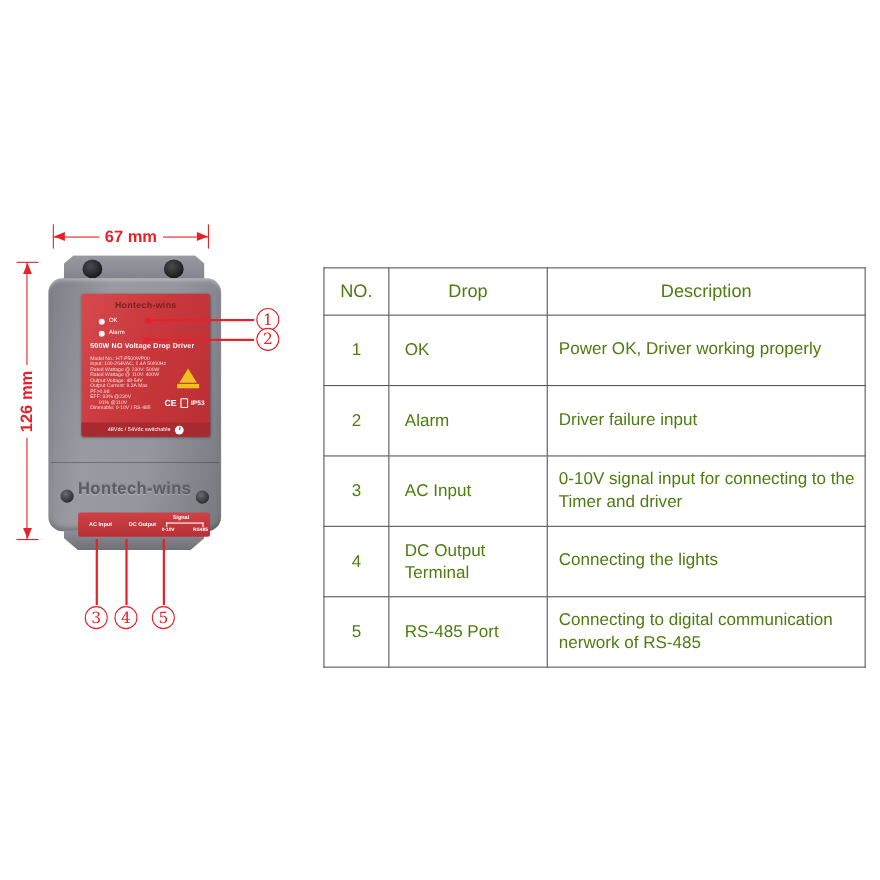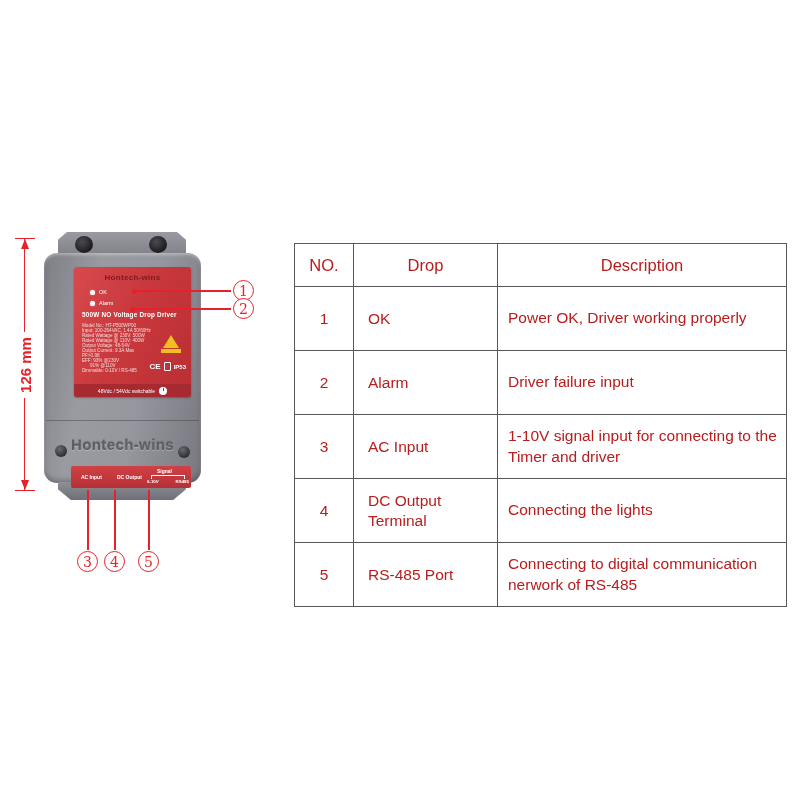--- a/index.html
+++ b/index.html
@@ -69,36 +69,44 @@
   
   .callout-line-h{position:absolute;height:0;border-top:2px solid #e62129;}
   .callout-line-v{position:absolute;width:0;border-left:2px solid #e62129;}
   .callout-dot{position:absolute;width:5px;height:5px;background:#e62129;}
   .callout-circle{position:absolute;width:21px;height:21px;border:1.4px solid #e62129;border-radius:50%;
                   color:#e62129;font-family:"DejaVu Serif",serif;font-size:14px;line-height:21px;text-align:center;
                   background:#fff;box-sizing:border-box;}
 
   
   .legend{position:absolute;left:294px;top:243px;border-collapse:collapse;table-layout:fixed;
-          color:#b91c1c;}
+          color:#4d7c0f;}
   .legend th,.legend td{border:1.2px solid #58585a;font-weight:400;}
   .legend th{height:40px;font-size:16.5px;text-align:center;}
   .legend td{height:55px;font-size:15.5px;}
   .col-no{width:59px;}
   .col-name{width:144px;}
   .col-desc{width:289px;}
   .td-no{text-align:center;}
   .td-name{padding-left:14px;line-height:1.25;}
   .td-desc{padding:4px 8px 4px 10px;line-height:1.3;}
 </style>
 </head>
 <body>
 
 <div class="canvas">
 
+  <div class="abs" style="left:48px;top:204px;width:142px;height:22px;">
+    <div class="tick-v" style="left:0;top:0;"></div>
+    <div class="tick-v" style="right:0;top:0;"></div>
+    <div class="dim-line-h" style="left:0;right:0;top:11px;"></div>
+    <div class="arr arr-left" style="left:1px;top:7px;"></div>
+    <div class="arr arr-right" style="right:1px;top:7px;"></div>
+    <span class="dim-text" style="left:50%;top:3px;transform:translateX(-50%);">67 mm</span>
+  </div>
 
   <div class="abs" style="left:14px;top:238px;width:22px;height:253px;">
     <div class="tick-h" style="left:1px;top:0;"></div>
     <div class="tick-h" style="left:1px;bottom:0;"></div>
     <div class="dim-line-v" style="left:10px;top:0;bottom:0;"></div>
     <div class="arr arr-up" style="left:7px;top:1px;"></div>
     <div class="arr arr-down" style="left:7px;bottom:1px;"></div>
     <span class="dim-text" style="left:11px;top:50%;transform:translate(-50%,-50%) rotate(-90deg);">126 mm</span>
   </div>
 
@@ -197,21 +205,21 @@
         <td class="td-desc">Power OK,  Driver working properly</td>
       </tr>
       <tr>
         <td class="td-no">2</td>
         <td class="td-name">Alarm</td>
         <td class="td-desc">Driver failure input</td>
       </tr>
       <tr>
         <td class="td-no">3</td>
         <td class="td-name">AC Input</td>
-        <td class="td-desc">1-10V signal input for connecting to the Timer and driver</td>
+        <td class="td-desc">0-10V signal input for connecting to the Timer and driver</td>
       </tr>
       <tr>
         <td class="td-no">4</td>
         <td class="td-name">DC Output Terminal</td>
         <td class="td-desc">Connecting the lights</td>
       </tr>
       <tr>
         <td class="td-no">5</td>
         <td class="td-name">RS-485 Port</td>
         <td class="td-desc">Connecting to digital communication nerwork of RS-485</td>

